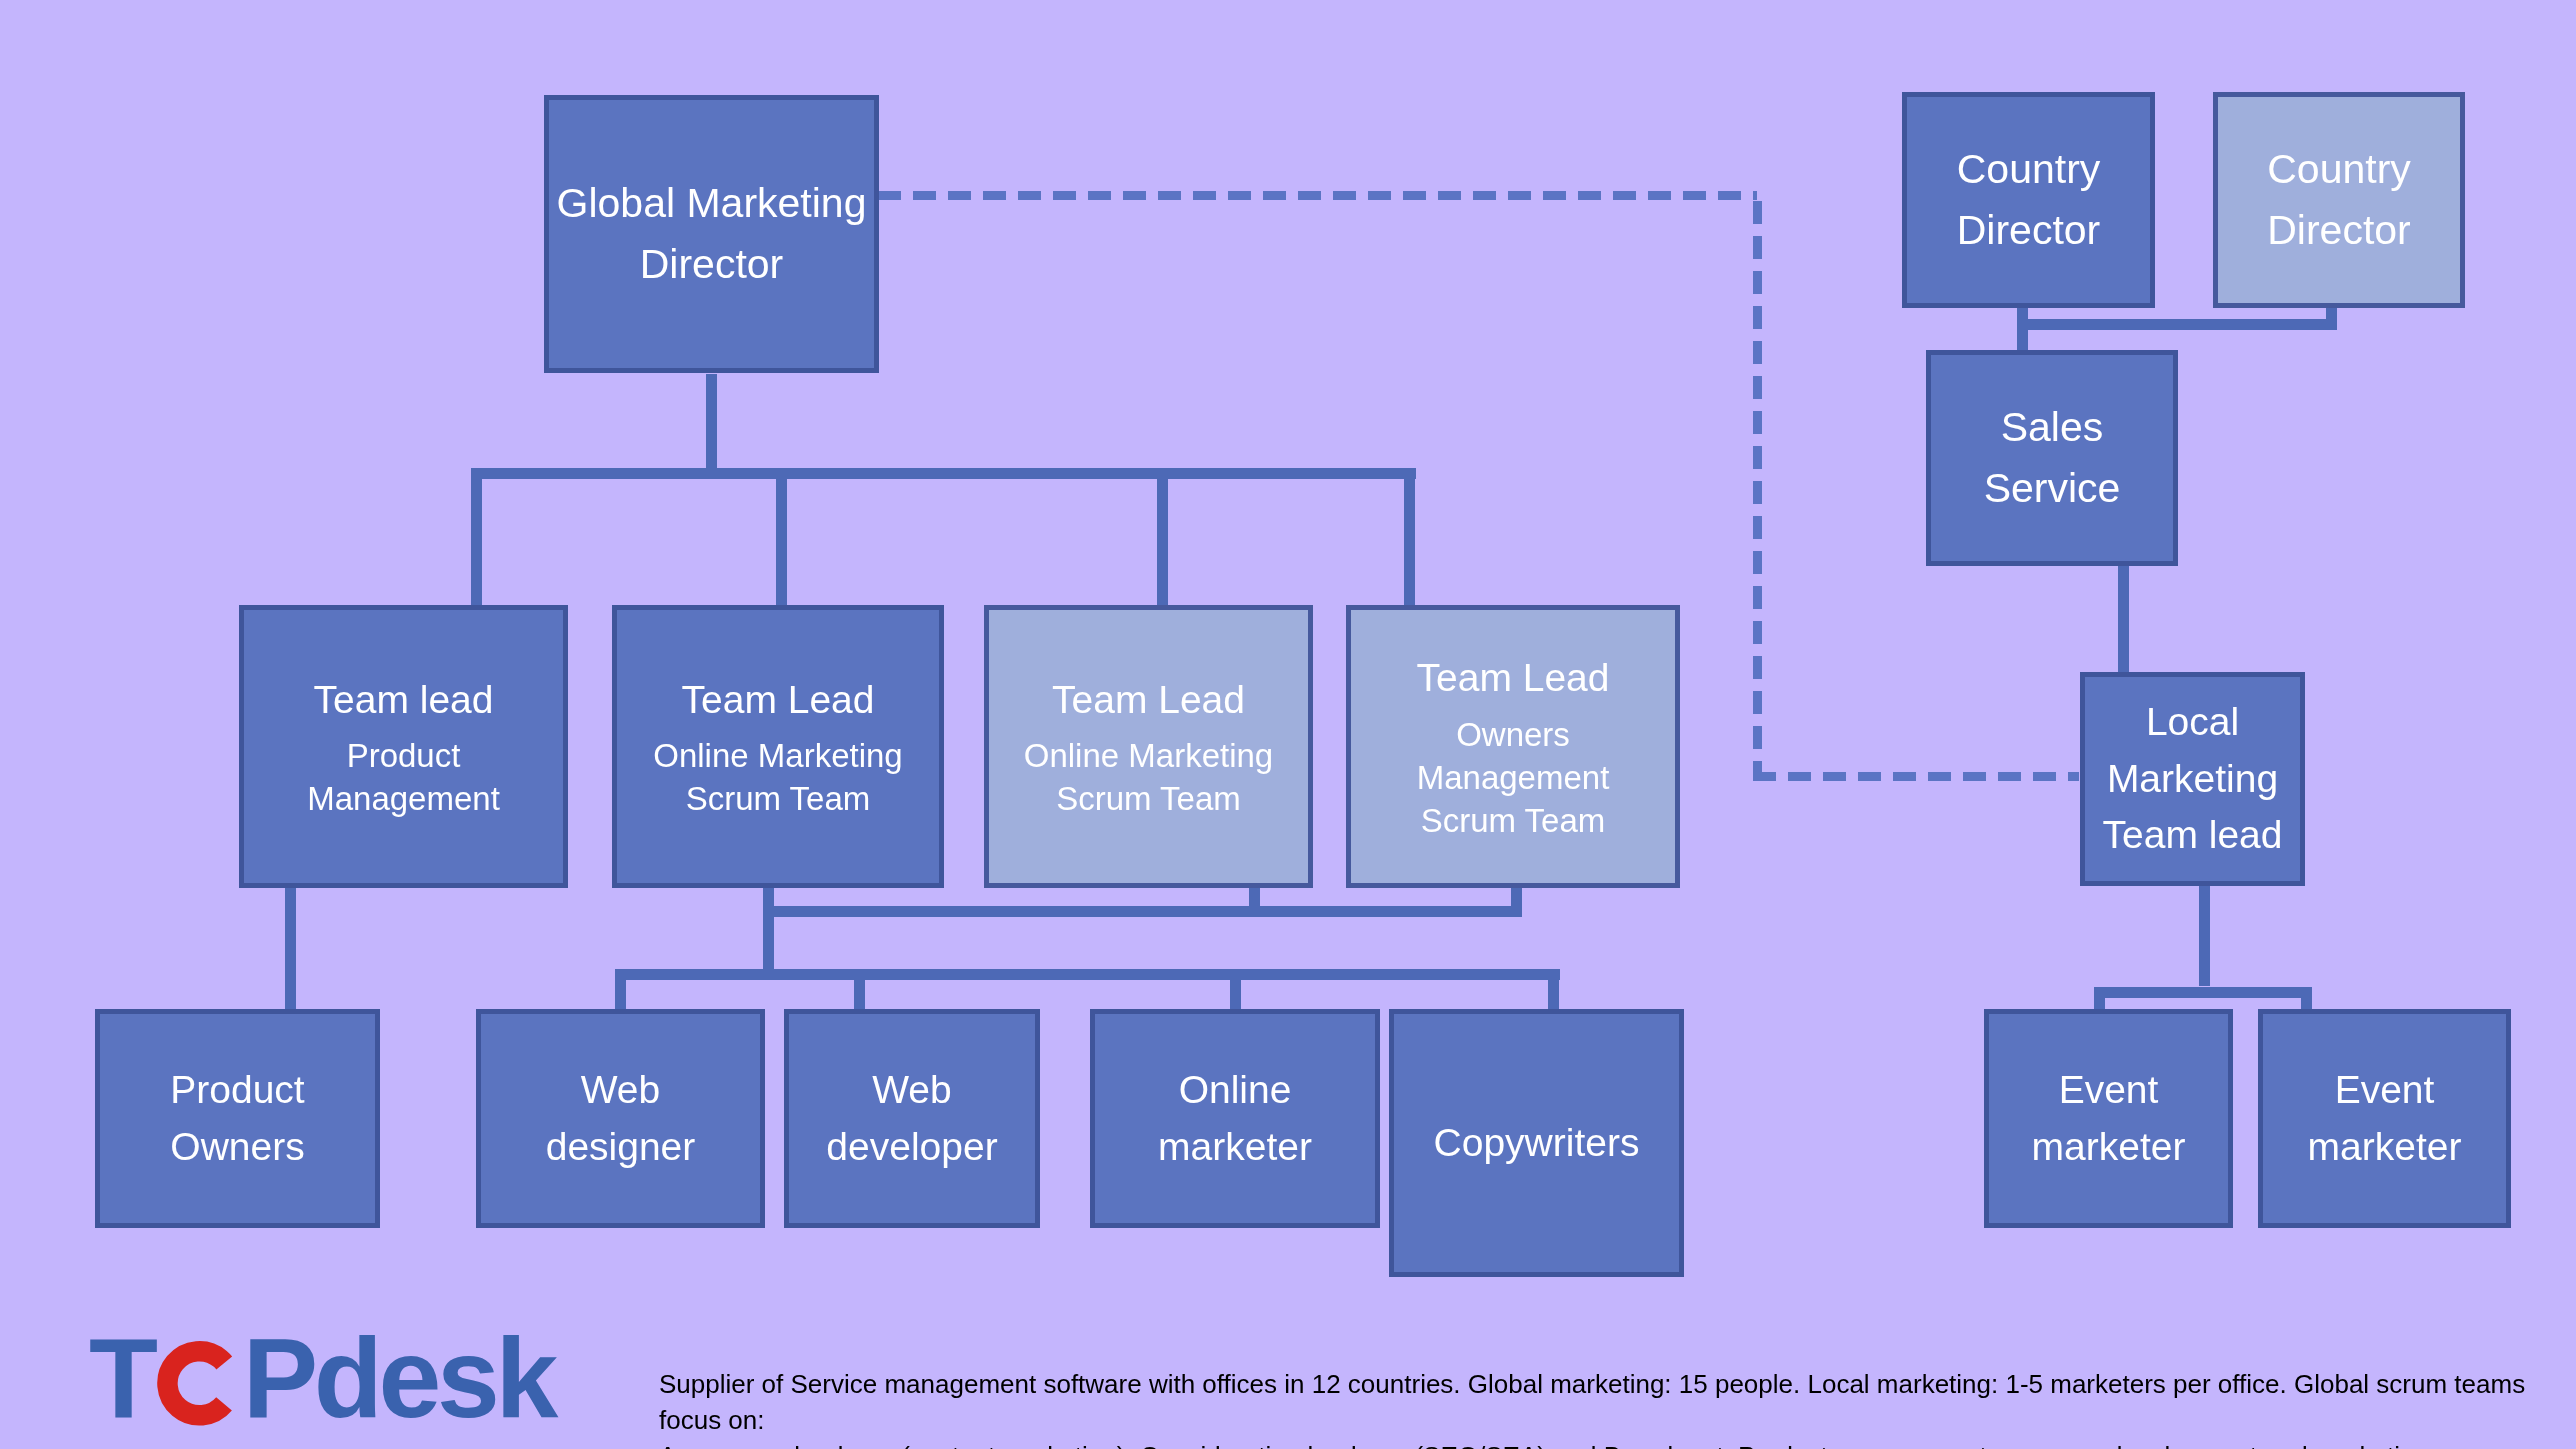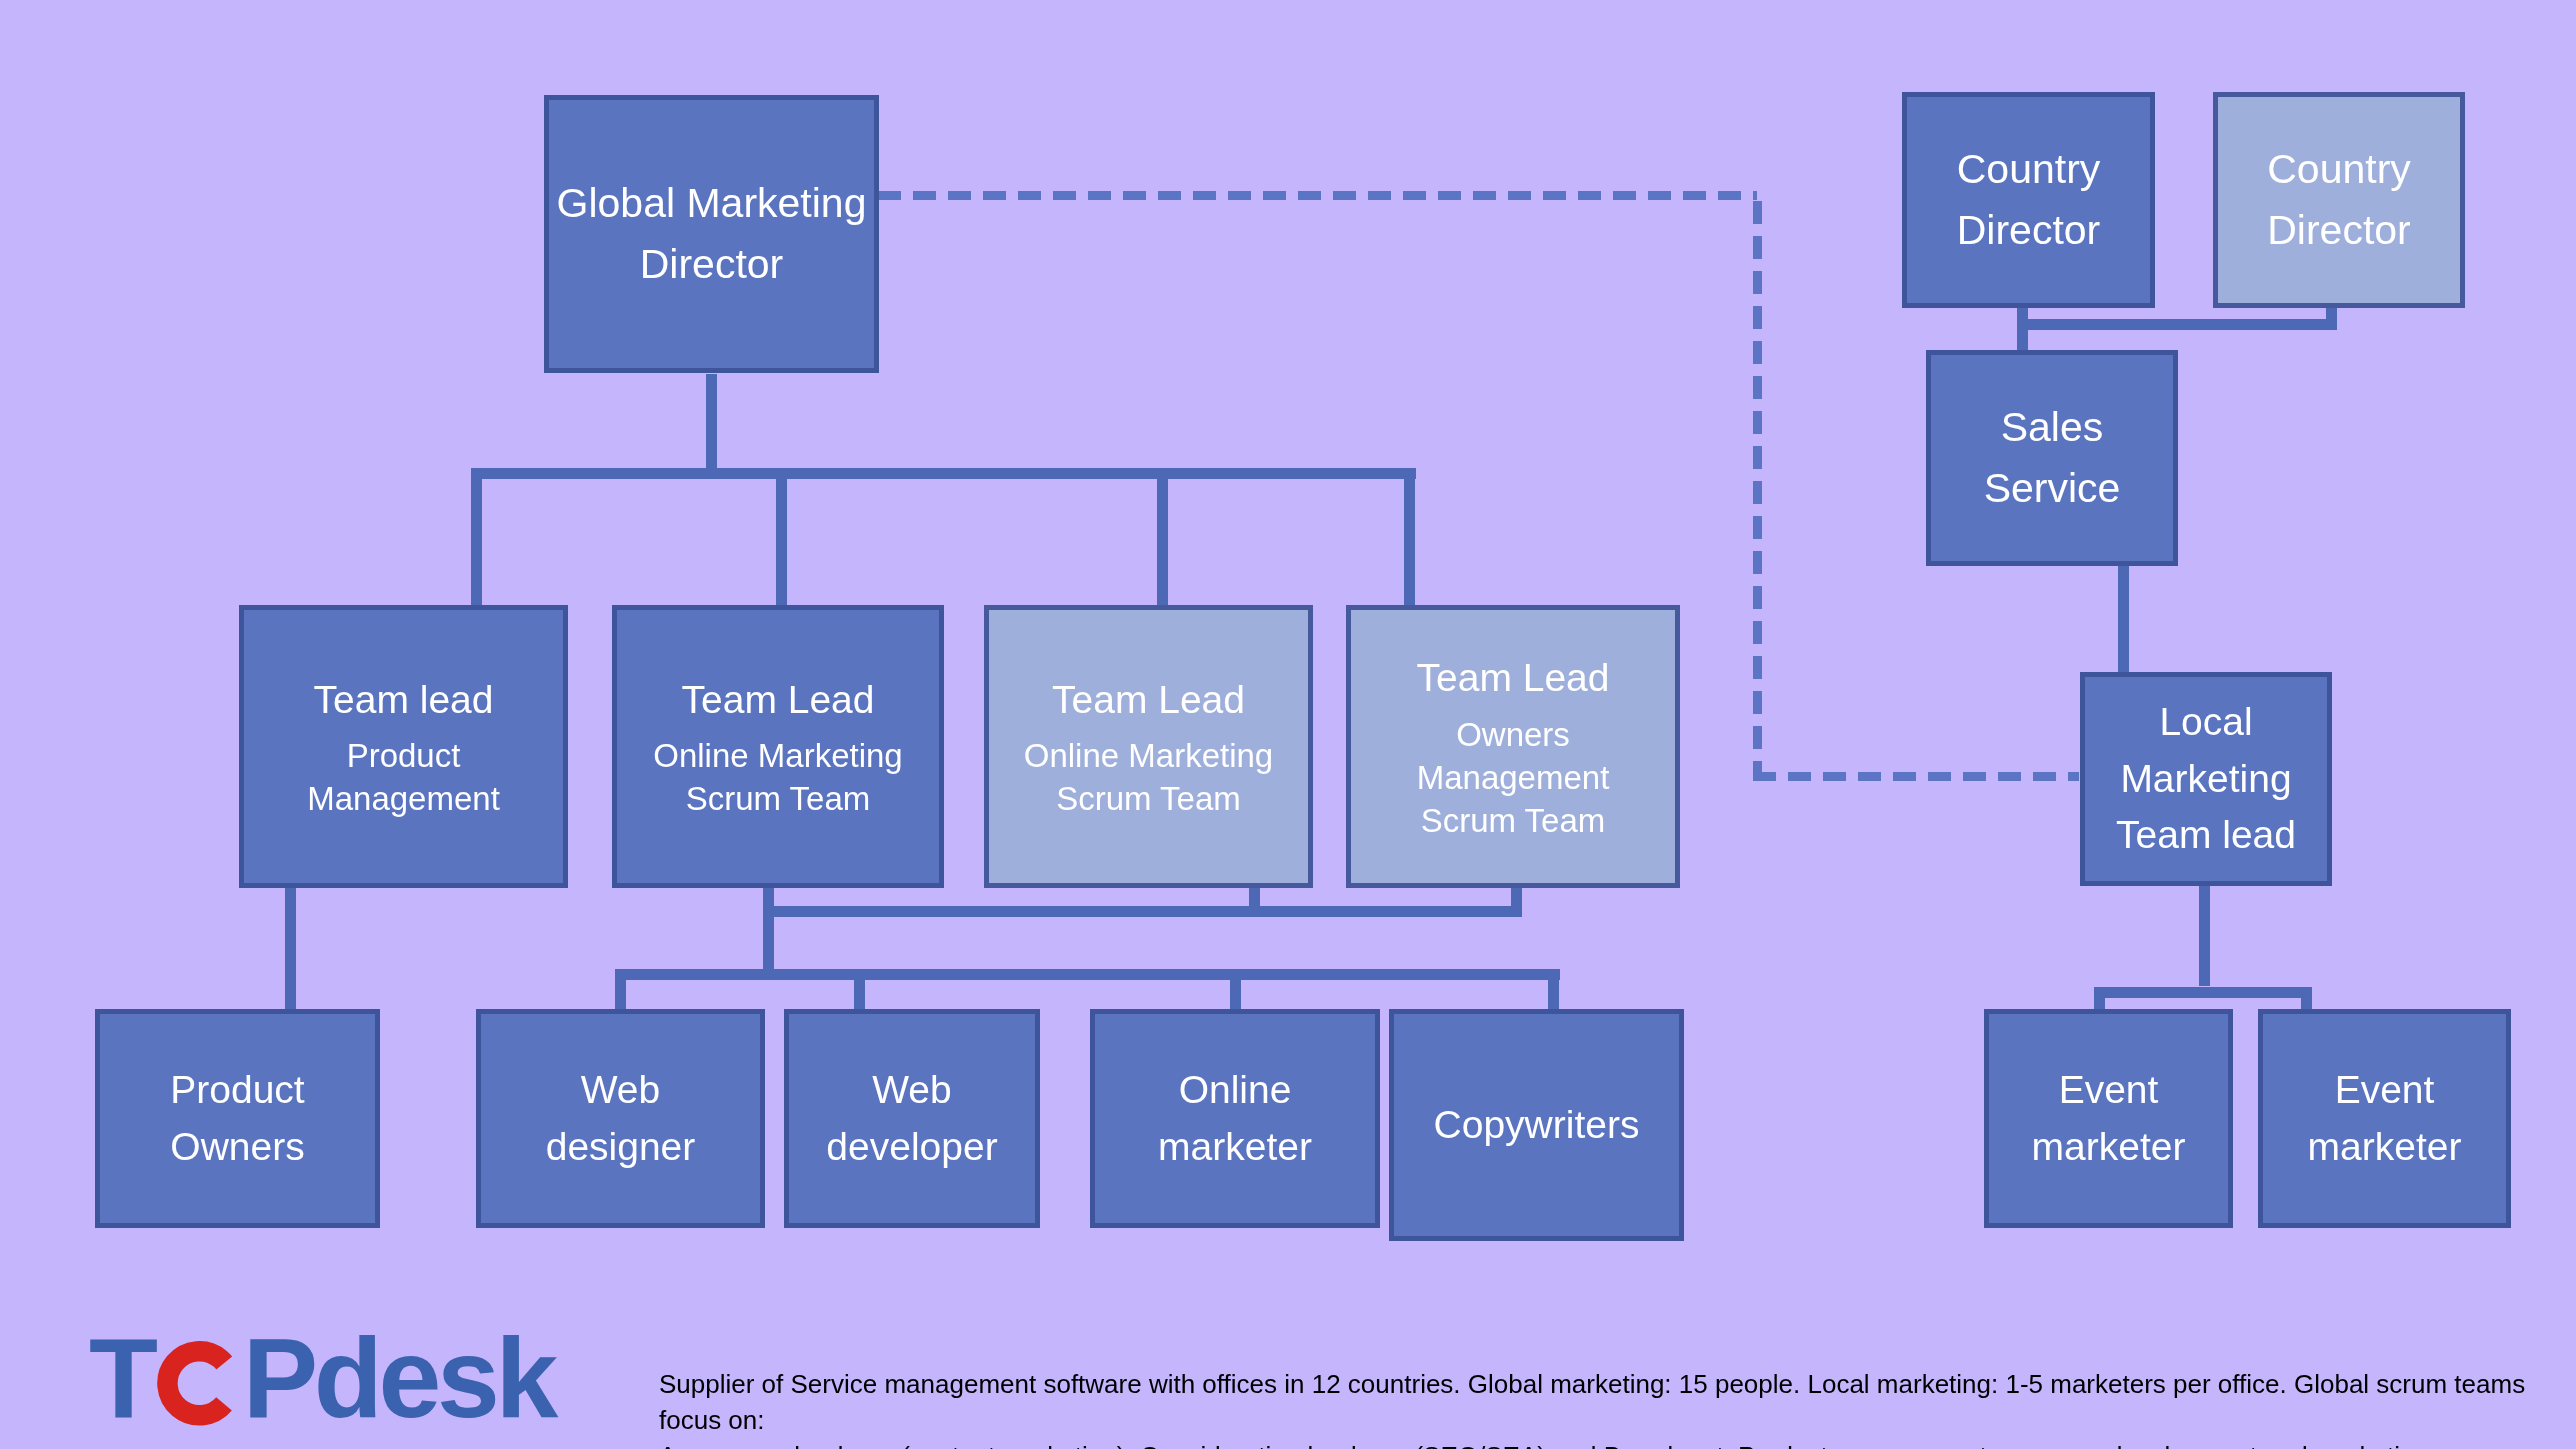--- a/index.html
+++ b/index.html
@@ -107,29 +107,29 @@
   </div>
 
   <div class="box" style="left:784px;top:1009px;width:256px;height:219px;">
     <div class="title" style="max-width:206px;">Web developer</div>
   </div>
 
   <div class="box" style="left:1090px;top:1009px;width:290px;height:219px;justify-content:center;">
     <div class="title" style="max-width:189px;">Online marketer</div>
   </div>
 
-  <div class="box" style="left:1389px;top:1009px;width:295px;height:232px;">
+  <div class="box" style="left:1389px;top:1009px;width:295px;height:268px;">
     <div class="title">Copywriters</div>
   </div>
 
   <div class="box" style="left:1926px;top:350px;width:252px;height:216px;">
     <div class="big" style="max-width:189px;">Sales Service</div>
   </div>
 
-  <div class="box" style="left:2080px;top:672px;width:252px;height:214px;">
+  <div class="box" style="left:2080px;top:672px;width:225px;height:214px;">
     <div class="title" style="max-width:197px;">Local Marketing Team lead</div>
   </div>
 
   <div class="box" style="left:1984px;top:1009px;width:249px;height:219px;">
     <div class="title" style="max-width:180px;">Event marketer</div>
   </div>
 
   <div class="box" style="left:2258px;top:1009px;width:253px;height:219px;">
     <div class="title" style="max-width:180px;">Event marketer</div>
   </div>

